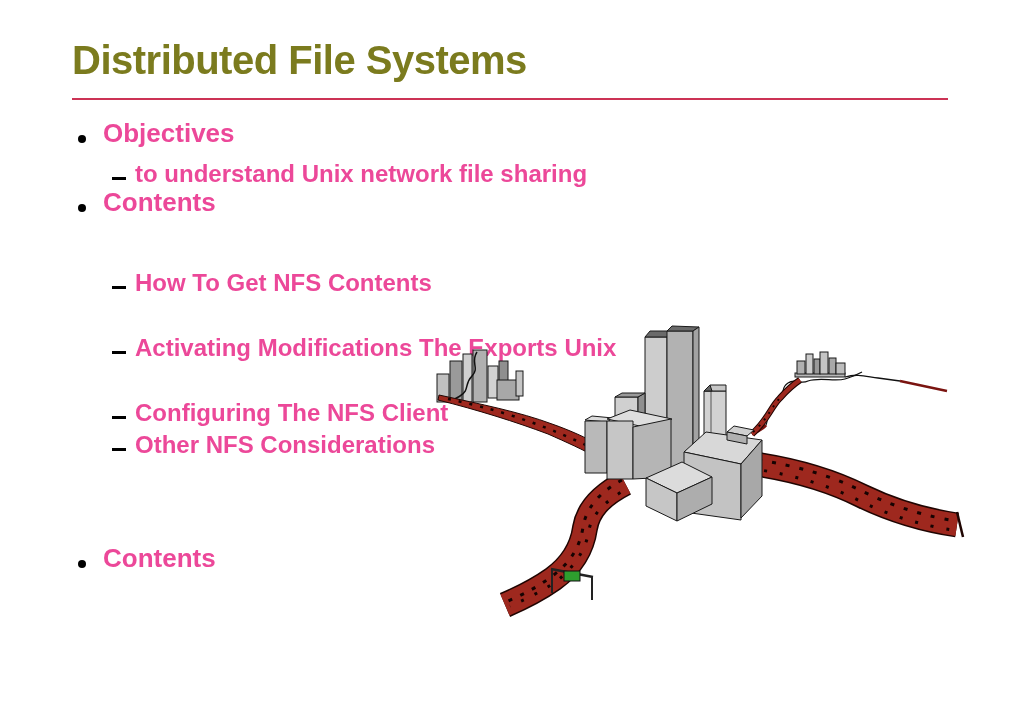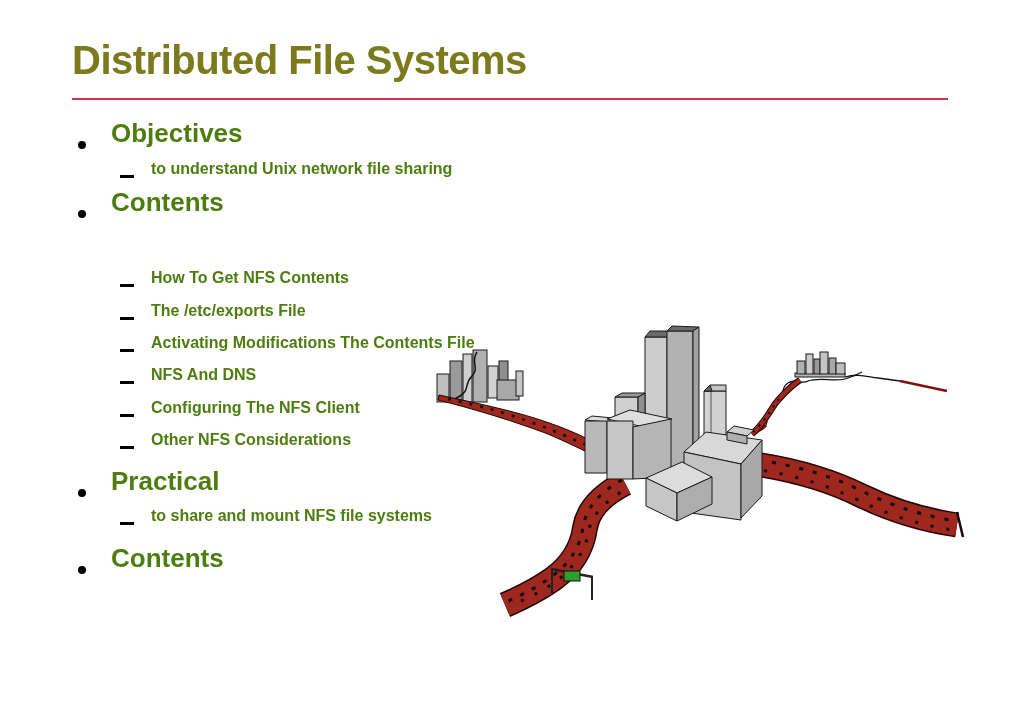--- a/index.html
+++ b/index.html
@@ -22,24 +22,24 @@
   .slide{position:relative;width:1024px;height:595px;background:#fff;}
   .title{
     position:absolute;left:72px;top:38px;
     font-size:40px;font-weight:bold;color:var(--title);
     letter-spacing:-0.5px;white-space:nowrap;
   }
   .divider{
     position:absolute;left:72px;top:98px;width:876px;height:2px;
     background:var(--divider);
   }
-  .row{position:absolute;display:flex;align-items:flex-end;color:#4d7c0f;font-weight:bold;white-space:nowrap;gap:8px;}
+  .row{position:absolute;display:flex;align-items:center;color:#ec4899;font-weight:bold;white-space:nowrap;}
   .l1{left:78px;font-size:26px;line-height:1.15;}
   .l1 .mk{flex:0 0 auto;width:8px;height:8px;border-radius:50%;background:#000;margin:11px 17px 0 0;}
-  .l2{left:120px;font-size:16px;line-height:1.15;}
+  .l2{left:112px;font-size:24px;line-height:1.15;}
   .l2 .mk{flex:0 0 auto;width:14px;height:3px;background:#000;margin:10px 9px 0 0;}
   .art{position:absolute;left:0;top:0;width:1024px;height:723px;}
 </style>
 </head>
 <body>
 
 <div class="slide">
 
   <div class="title">Distributed File Systems</div>
   <div class="divider"></div>
@@ -53,47 +53,31 @@
     <span>to understand Unix network file sharing</span>
   </div>
   <div class="row l1" style="top:188px">
     <span class="mk"></span>
     <span>Contents</span>
   </div>
   <div class="row l2" style="top:269px">
     <span class="mk"></span>
     <span>How To Get NFS Contents</span>
   </div>
-  <div class="row l2" style="top:302px">
-    <span class="mk"></span>
-    <span>The /etc/exports File</span>
-  </div>
   <div class="row l2" style="top:334px">
     <span class="mk"></span>
-    <span>Activating Modifications The Contents File</span>
-  </div>
-  <div class="row l2" style="top:366px">
-    <span class="mk"></span>
-    <span>NFS And DNS</span>
+    <span>Activating Modifications The Exports Unix</span>
   </div>
   <div class="row l2" style="top:431px">
     <span class="mk"></span>
     <span>Other NFS Considerations</span>
   </div>
   <div class="row l2" style="top:399px">
     <span class="mk"></span>
     <span>Configuring The NFS Client</span>
-  </div>
-  <div class="row l1" style="top:467px">
-    <span class="mk"></span>
-    <span>Practical</span>
-  </div>
-  <div class="row l2" style="top:507px">
-    <span class="mk"></span>
-    <span>to share and mount NFS file systems</span>
   </div>
   <div class="row l1" style="top:544px">
     <span class="mk"></span>
     <span>Contents</span>
   </div>
 
   <svg class="art" viewBox="0 0 1024 723" aria-hidden="true">
 
     <g stroke="#1a1a1a" stroke-width="1">
       <rect x="437" y="374" width="12" height="28" fill="#c0c0c0"></rect>

